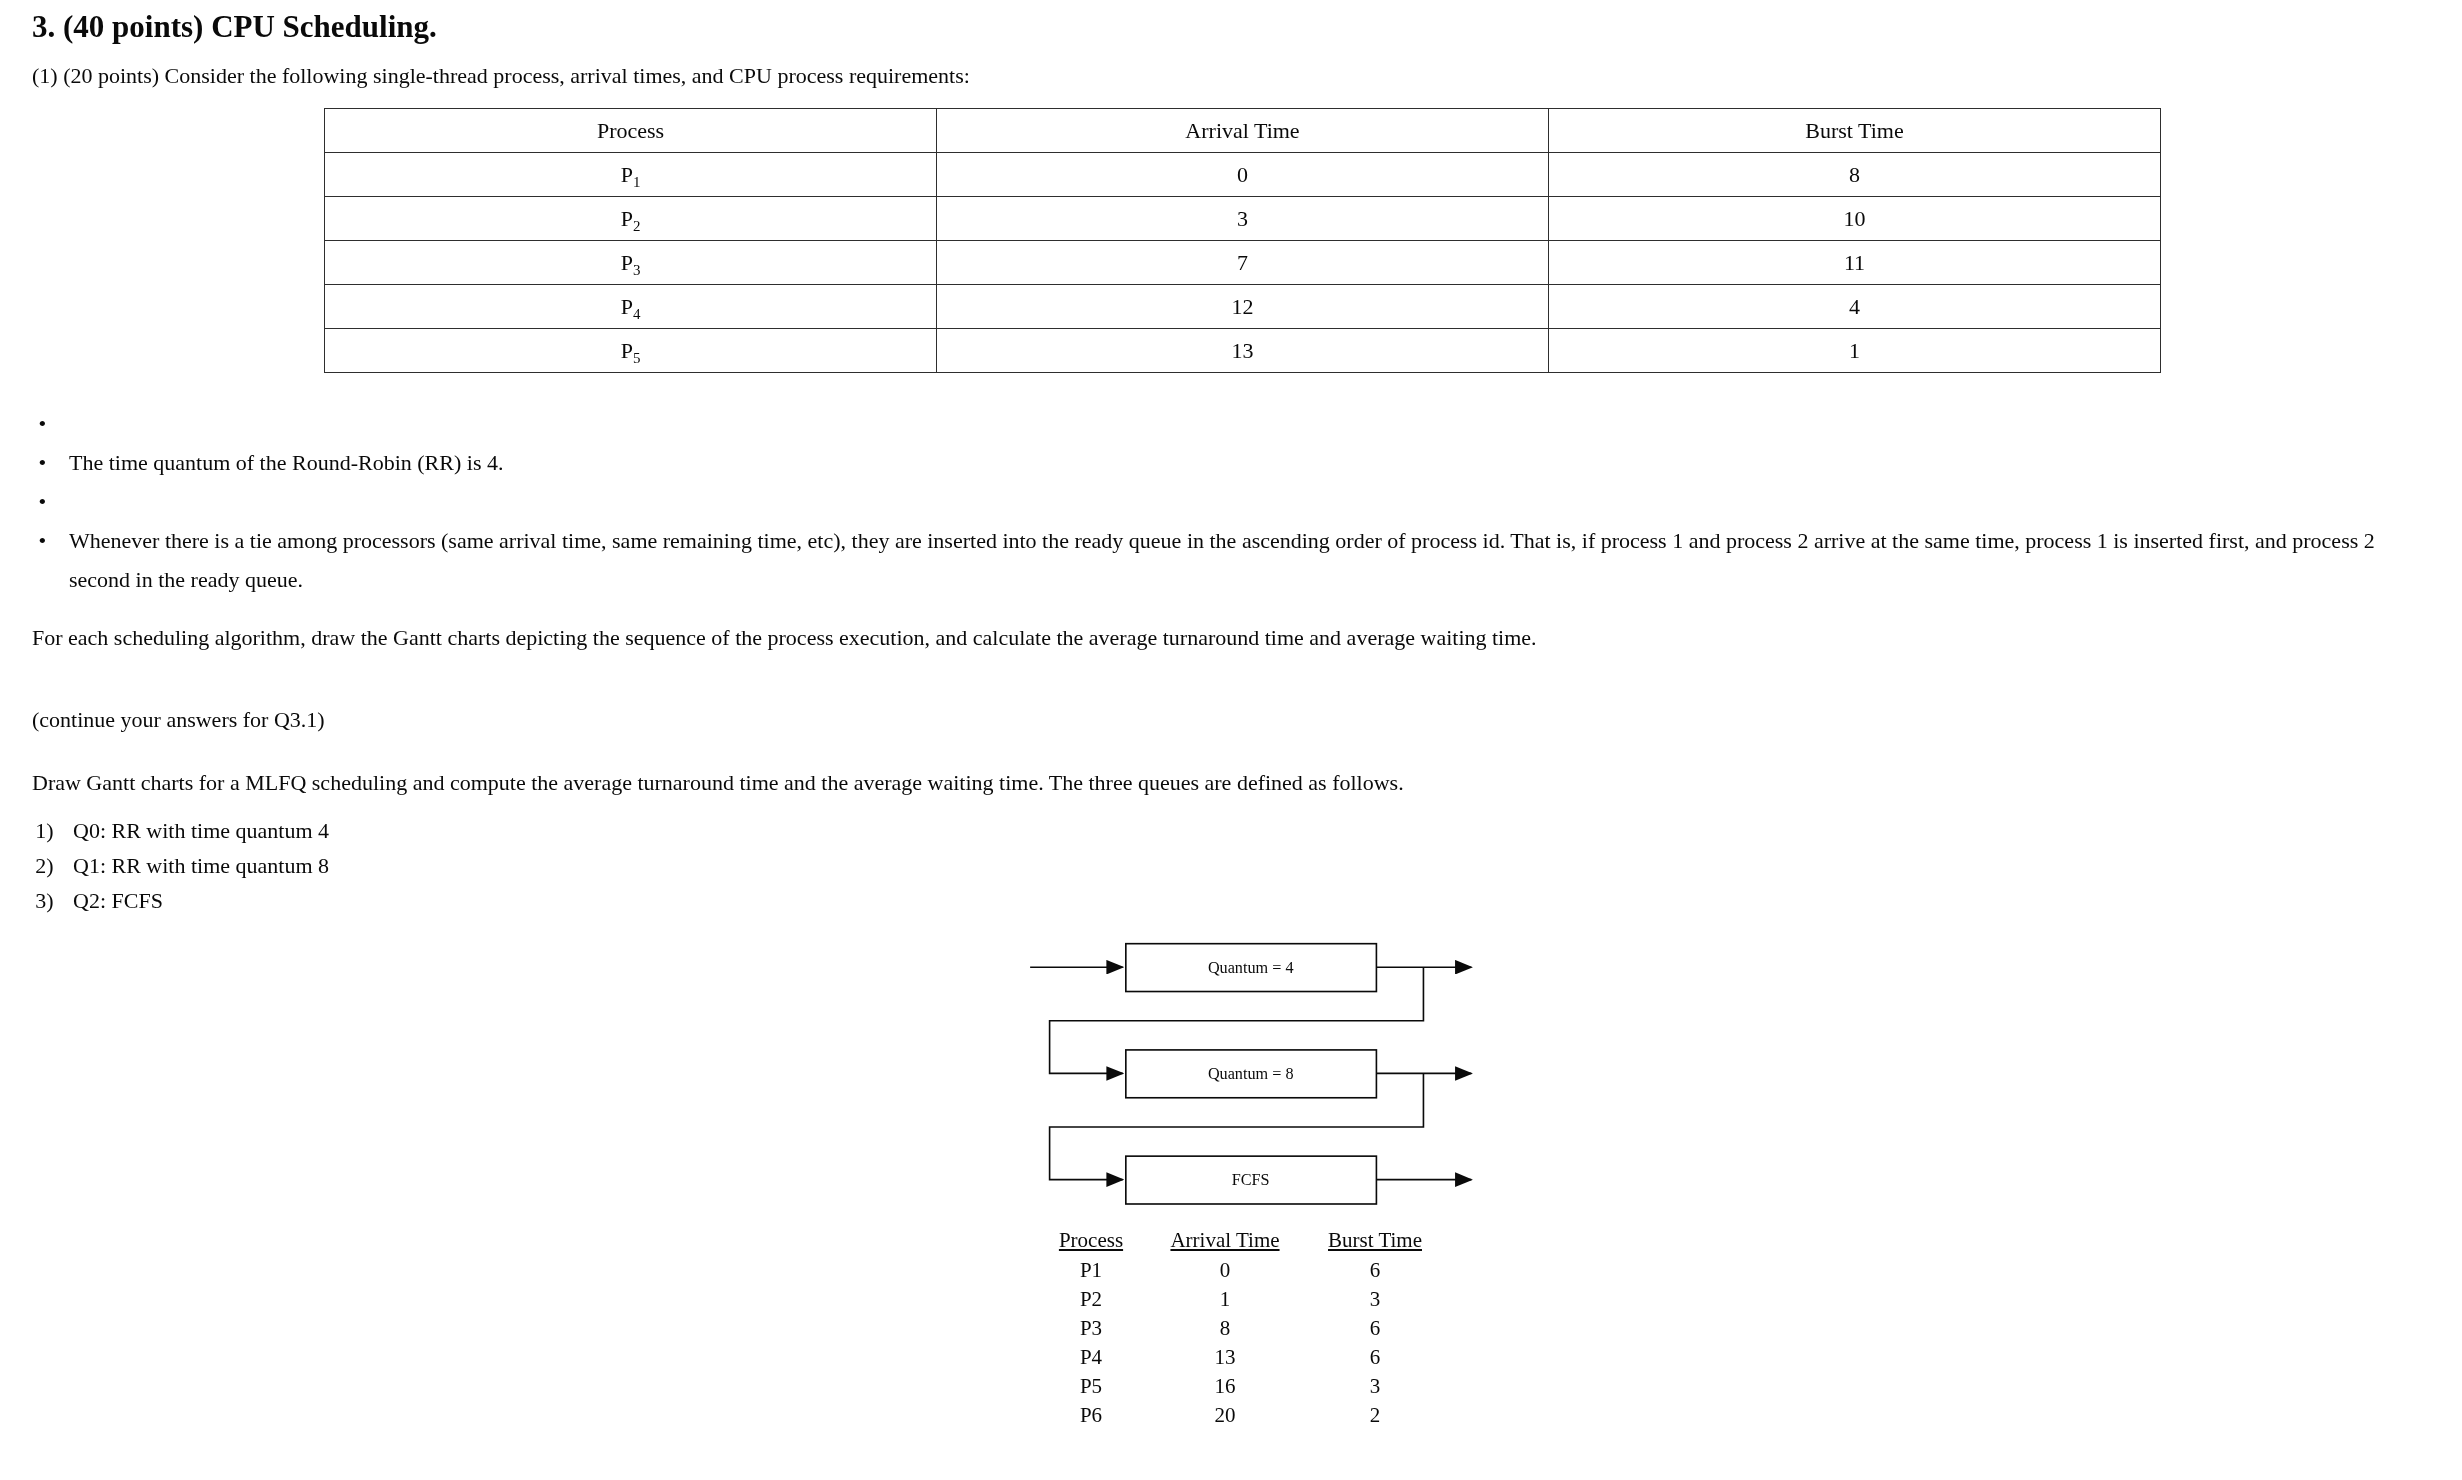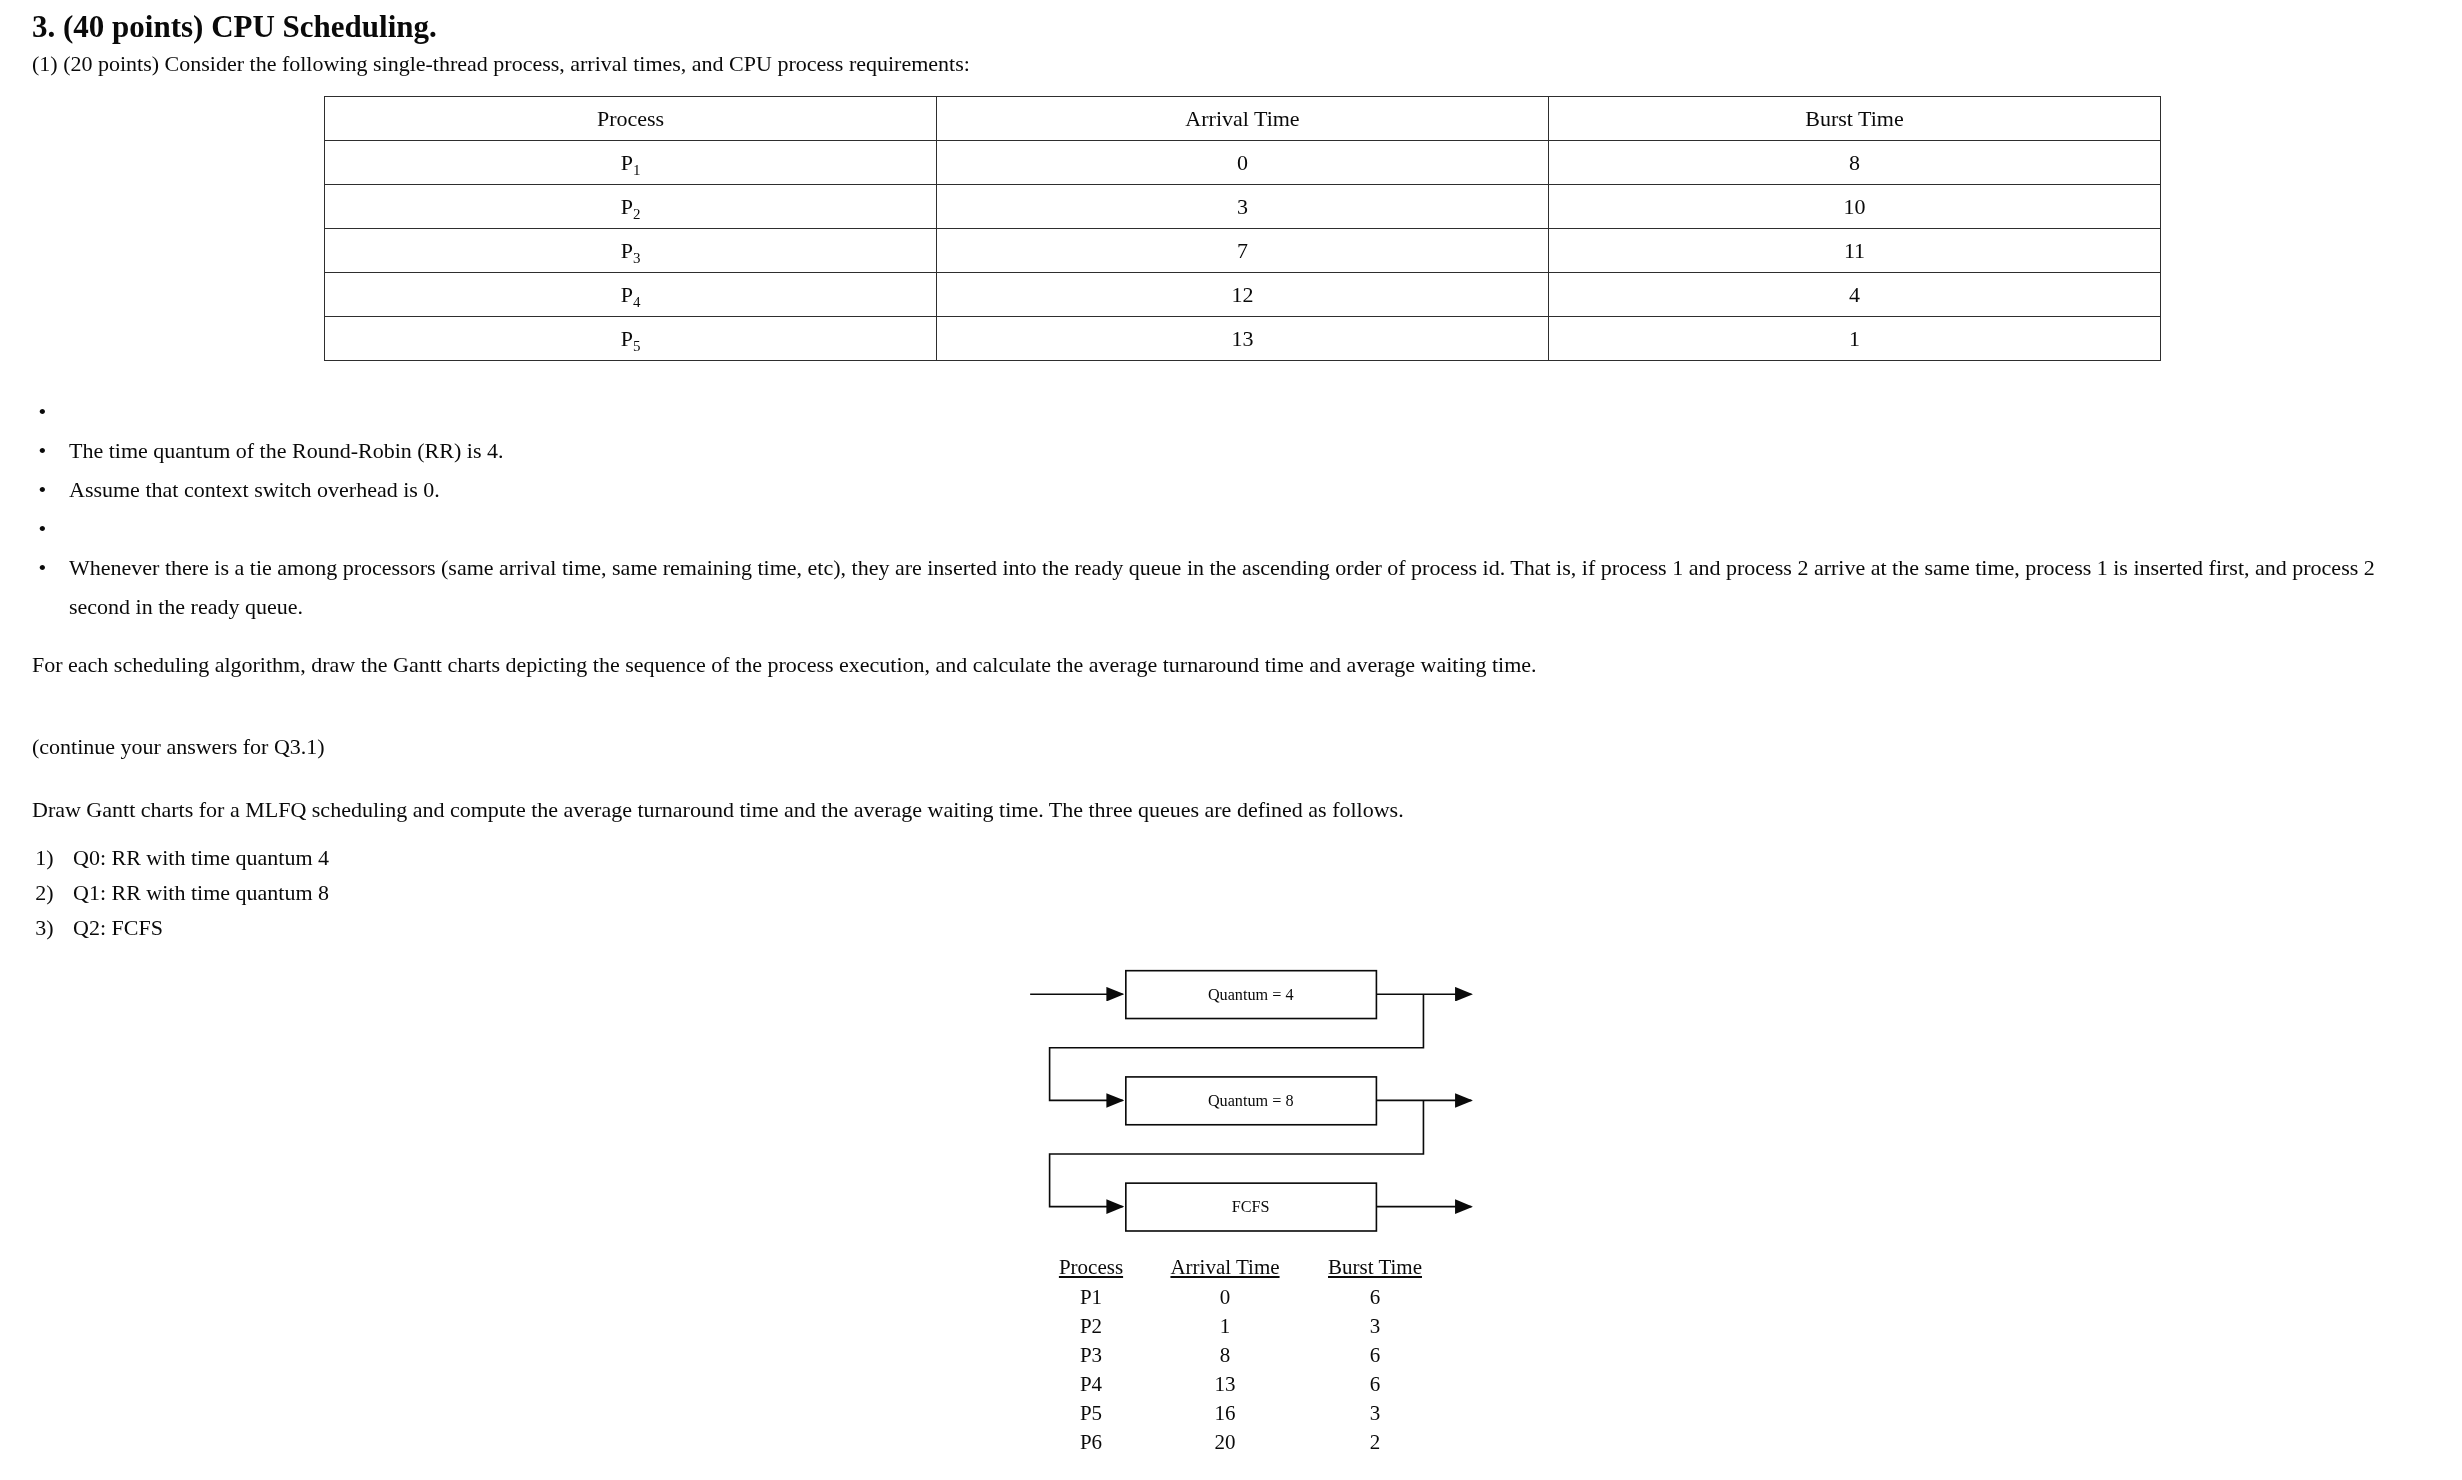--- a/index.html
+++ b/index.html
@@ -63,21 +63,21 @@
   }
   table.t2 td { font-size:21px; height:29px; text-align:center; vertical-align:middle; }
 </style>
 </head>
 <body>
 
 <div class="page">
 
   <div class="title">3. (40 points) CPU Scheduling.</div>
 
-  <div class="para" style="margin-top:2px;">(1) (20 points) Consider the following single-thread process, arrival times, and CPU process requirements:</div>
+  <div class="para" style="margin-top:14px;">(1) (20 points) Consider the following single-thread process, arrival times, and CPU process requirements:</div>
 
   <table class="t1">
     <tbody>
         <tr>
       <th>Process</th>
       <th>Arrival Time</th>
       <th>Burst Time</th>
     </tr>
     <tr>
       <td><span>P</span><sub>1</sub></td>
@@ -107,24 +107,20 @@
   </tbody>
     </table>
 
   <div class="bullets">
     <div class="bullet-row">
       <span class="bullet-marker"></span>
     </div>
     <div class="bullet-row">
       <span class="bullet-marker"></span>
       <span class="bullet-text">The time quantum of the Round-Robin (RR) is 4.</span>
-    </div>
-    <div class="bullet-row">
-      <span class="bullet-marker"></span>
-      <span class="bullet-text">Assume that context switch overhead is 0.</span>
     </div>
     <div class="bullet-row">
       <span class="bullet-marker"></span>
     </div>
     <div class="bullet-row">
       <span class="bullet-marker"></span>
       <span class="bullet-text">Whenever there is a tie among processors (same arrival time, same remaining time, etc), they are inserted into the ready queue in the ascending order of process id. That is, if process 1 and process 2 arrive at the same time, process 1 is inserted first, and process 2 second in the ready queue.</span>
     </div>
   </div>
 

